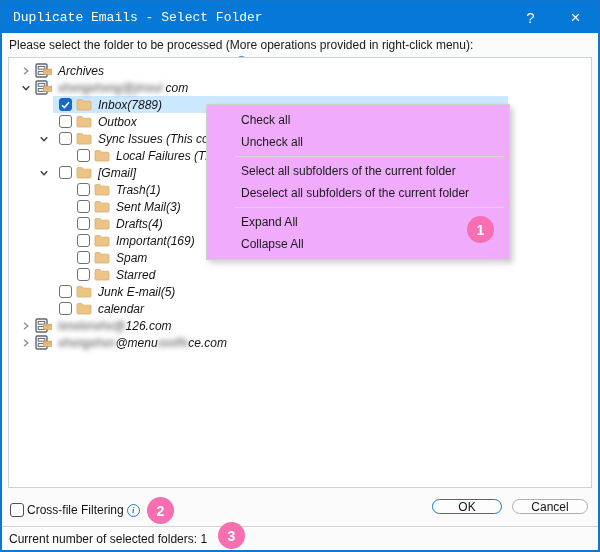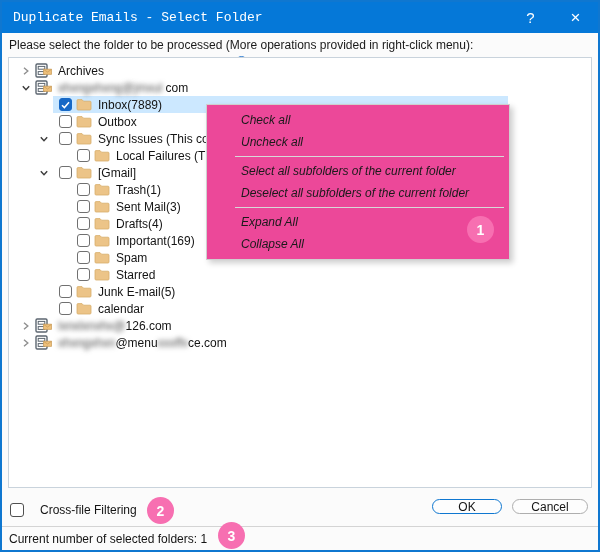--- a/index.html
+++ b/index.html
@@ -26,35 +26,35 @@
   .trow .hl{position:absolute;z-index:0;left:44px;top:0;height:17px;width:455px;background:#cce8ff;}
   .lvl1{padding-left:12px;}
   .lvl2{padding-left:30px;}
   .lvl3{padding-left:48px;}
   .arrow{width:20px;flex:none;display:flex;align-items:center;}
   .lvl1 .arrow{width:14px;}
   .cb{width:13px;height:13px;flex:none;margin-right:4px;border:1px solid #707070;border-radius:3px;
     background:#fff;display:flex;align-items:center;justify-content:center;}
   .cb.checked{background:#1668c6;border-color:#1668c6;}
   .ticon{flex:none;margin-right:6px;display:flex;align-items:center;}
-  .tlabel{white-space:nowrap;}
+  .tlabel{white-space:nowrap;font-style:italic;}
   .masked{filter:blur(2.4px);color:#4a4a4a;}
   
-  .menu{position:absolute;left:204px;top:102px;width:304px;background:#ec4899;
-    border:1px solid #cfcfcf;box-shadow:3px 3px 6px rgba(0,0,0,.2);padding:4px 0;z-index:10;font-style:italic;}
+  .menu{position:absolute;left:204px;top:102px;width:304px;background:#f0abfc;
+    border:1px solid #cfcfcf;box-shadow:3px 3px 6px rgba(0,0,0,.2);padding:4px 0;z-index:10;}
   .menu-item{height:22px;line-height:22px;padding-left:34px;white-space:nowrap;color:#1a1a1a;}
   .menu-sep{height:1px;background:#d8d8d8;margin:3px 5px 3px 28px;}
   
   .badge{position:absolute;width:27px;height:27px;border-radius:50%;background:#f76fb1;color:#fff;
     font-weight:bold;font-size:14px;display:flex;align-items:center;justify-content:center;z-index:20;}
   #badge1{left:465px;top:214px;}
   #badge2{left:145px;top:495px;}
   #badge3{left:216px;top:520px;}
   
-  .footer-cb{position:absolute;left:8px;top:501px;display:flex;align-items:center;gap:16px;}
+  .footer-cb{position:absolute;left:8px;top:501px;display:flex;align-items:center;gap:3px;}
   .cb-box{width:14px;height:14px;border:1px solid #4f4f4f;border-radius:3px;background:#fff;}
   .btn{position:absolute;height:15px;border-radius:12px;background:#fdfdfd;
     display:flex;align-items:center;justify-content:center;cursor:default;}
   #ok-btn{left:430px;top:497px;width:70px;border:1px solid #0f77d0;}
   #cancel-btn{left:510px;top:497px;width:76px;border:1px solid #aeaeae;}
   
   .statusbar{position:absolute;left:0;right:0;top:524px;height:24px;border-top:1px solid #d4d4d4;
     padding:5px 0 0 7px;background:#fbfbfb;}
 </style>
 </head>

